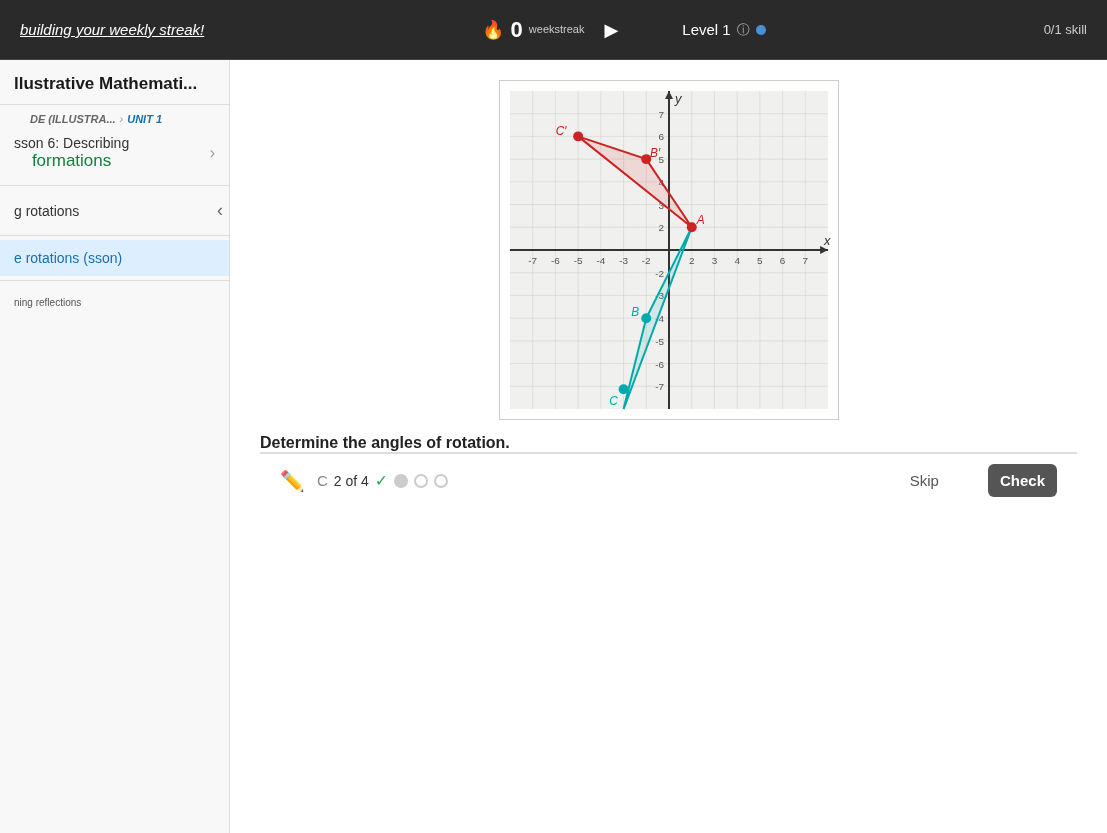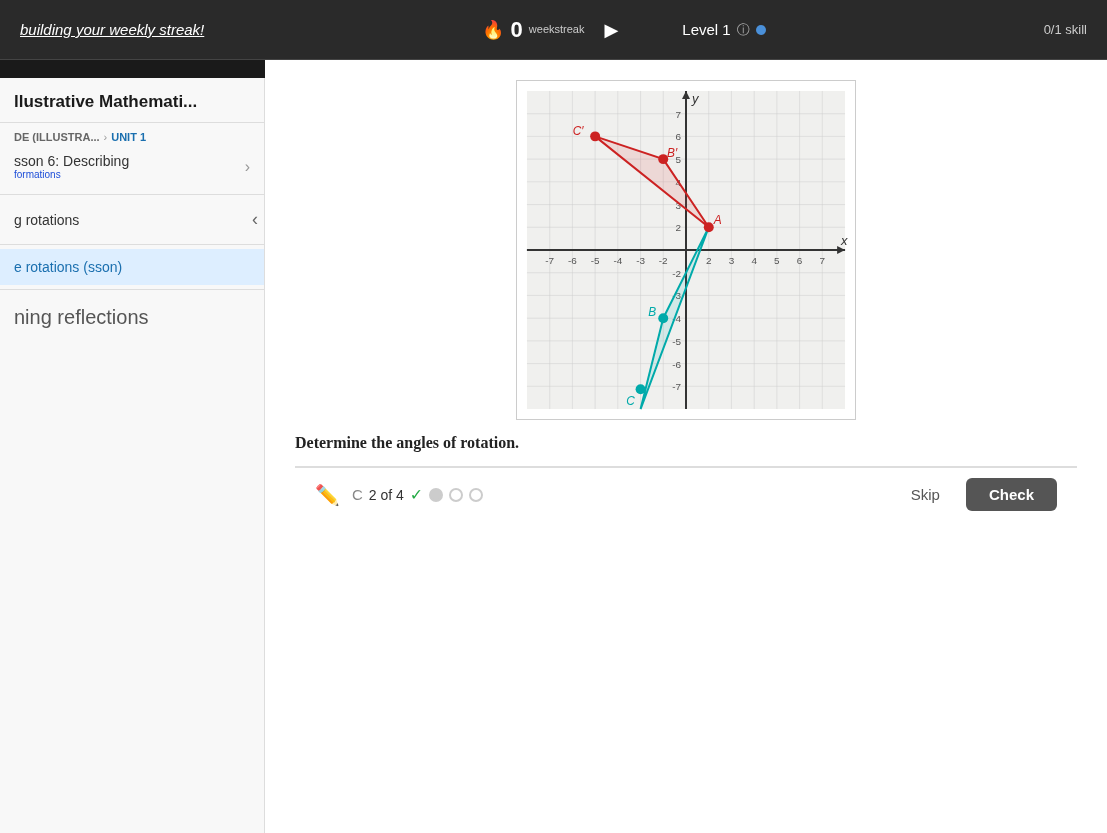--- a/index.html
+++ b/index.html
@@ -82,42 +82,42 @@
 
     
     .main-content {
       display: flex;
       flex: 1;
       background: #1a1a1a;
     }
 
     
     .sidebar {
-      width: 265px;
+      width: 230px;
       background: #f8f8f8;
       border-right: 1px solid #ddd;
       display: flex;
       flex-direction: column;
       overflow: hidden;
-      margin-top: 18px;
     }
     .sidebar-title {
       padding: 14px 14px 10px;
       font-size: 17px;
       font-weight: bold;
       color: #1a1a1a;
       border-bottom: 1px solid #ddd;
     }
     .breadcrumb {
-      padding: 8px 14px 4px;
+      padding: 8px 30px 4px;
       font-size: 12px;
       color: #555;
       display: flex;
       align-items: center;
       gap: 4px;
+      font-style: italic;
     }
     .breadcrumb-unit {
       color: #666;
       font-weight: bold;
       font-size: 11px;
     }
     .breadcrumb-arrow {
       color: #999;
       font-size: 11px;
     }
@@ -158,21 +158,21 @@
     }
     .sidebar-item-highlight {
       padding: 10px 14px;
       font-size: 14px;
       color: #1a6faf;
       cursor: pointer;
       background: #ddeeff;
     }
     .sidebar-item-plain {
       padding: 12px 14px;
-      font-size: 20px;
+      font-size: 10px;
       color: #555;
       cursor: pointer;
     }
     .sidebar-toggle {
       padding: 10px 6px;
       display: flex;
       align-items: center;
       justify-content: center;
       cursor: pointer;
     }
@@ -203,22 +203,20 @@
     
     .coord-graph {
       border: 1px solid #ccc;
       background: #fff;
     }
 
     .determine-text {
       font-size: 16px;
       font-weight: bold;
       color: #222;
-      margin-bottom: 14px;
-      font-family: Liberation Serif, serif;
     }
 
     
     .bottom-bar {
       display: flex;
       align-items: center;
       justify-content: space-between;
       padding: 10px 20px;
       border-top: 2px solid #ddd;
       background: #fff;
@@ -266,23 +264,24 @@
       color: #555;
       cursor: pointer;
       padding: 6px 12px;
     }
     .check-btn {
       background: #555;
       color: #fff;
       border: none;
       border-radius: 6px;
       font-size: 15px;
-      padding: 8px 23px;
-      cursor: pointer;
-      font-weight: bold;
+      padding: 8px 12px;
+      cursor: pointer;
+      font-weight: bold;
+      margin-left: 23px;
     }
   </style>
 </head>
 <body>
 
 <div class="top-bar">
   <div class="top-bar-left">
     <span>building your weekly streak!</span>
   </div>
   <div class="top-bar-center">
@@ -311,21 +310,21 @@
 
     <div class="breadcrumb">
       <span class="breadcrumb-unit">DE (ILLUSTRA...</span>
       <span class="breadcrumb-arrow">›</span>
       <span class="breadcrumb-current">UNIT 1</span>
     </div>
 
     <div class="sidebar-lesson">
       <div>
         <div style="font-size:14px;color:#333;">sson 6: Describing</div>
-        <div style="font-size:10px;color:#1d4ed8;">formations</div>
+        <div style="font-size:17px;color:#15803d;text-align:center;">formations</div>
       </div>
       <span class="chevron">›</span>
     </div>
 
     <div class="sidebar-divider"></div>
 
     <div style="display:flex;align-items:center;">
       <div class="sidebar-item" style="flex:1;align-items:flex-end;">
         <span>g rotations</span>
       </div>

